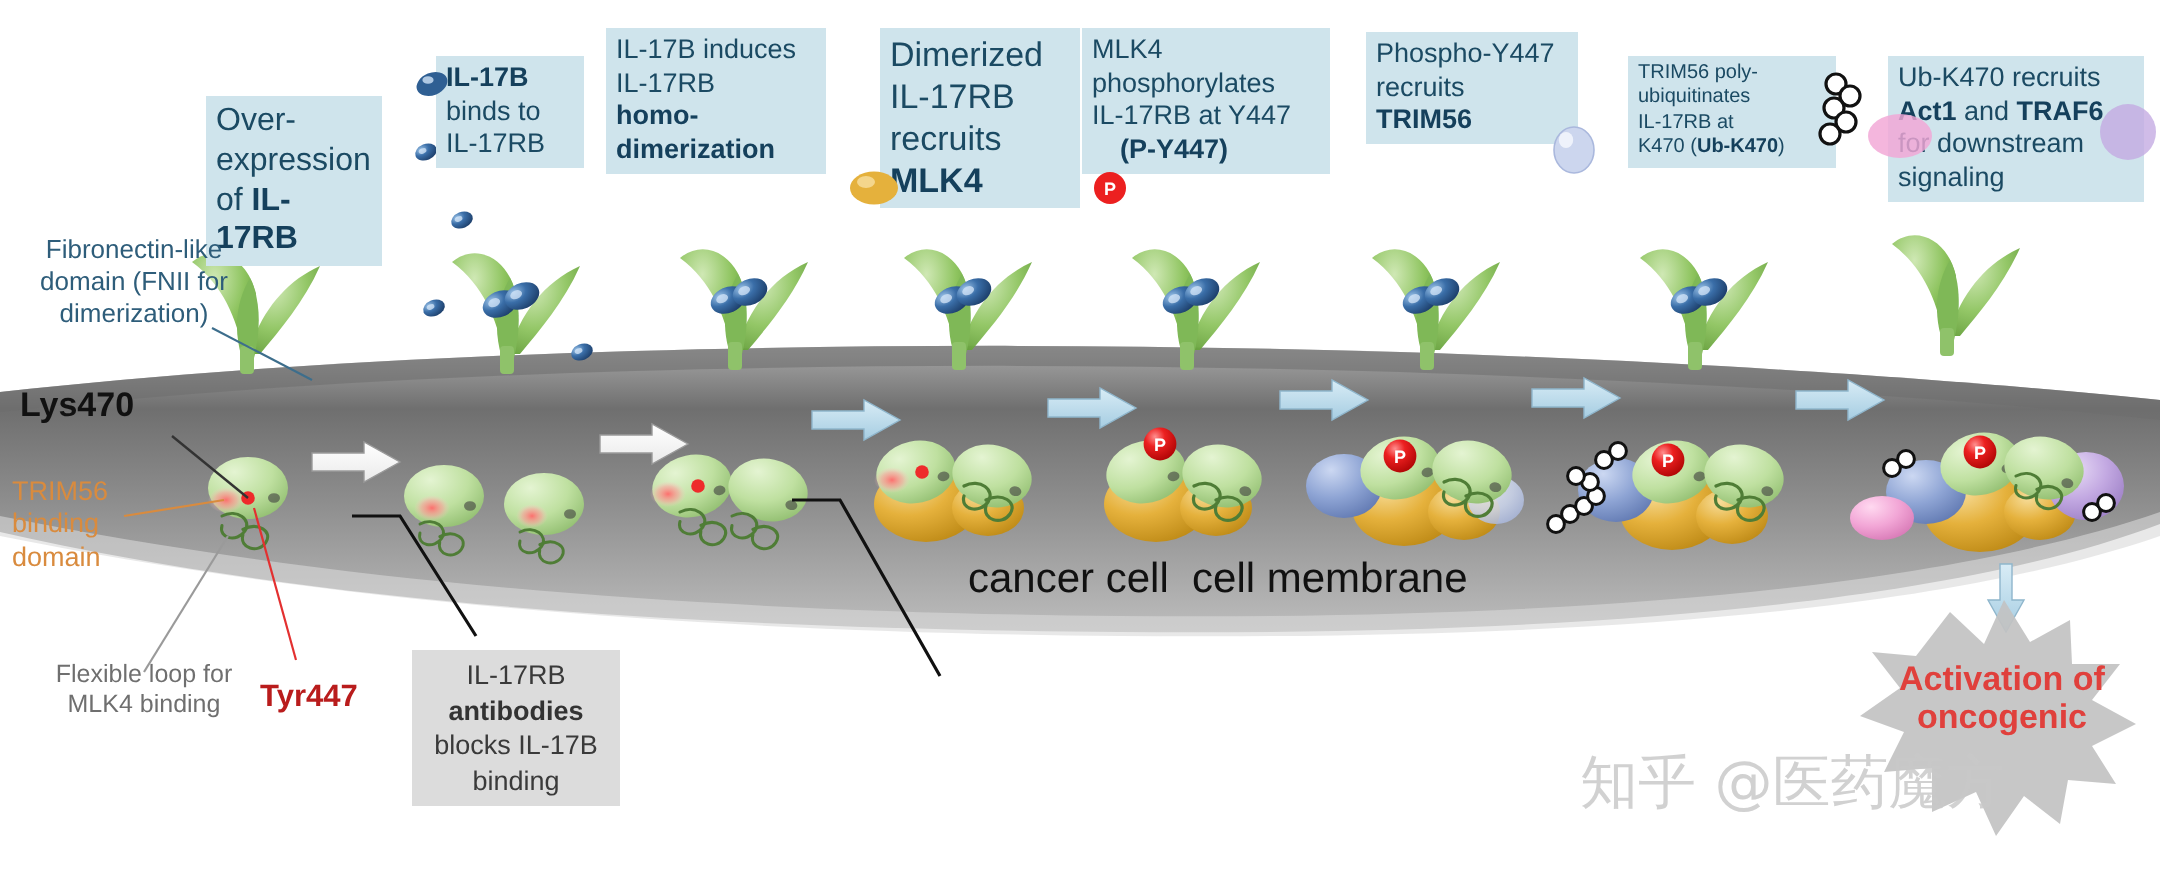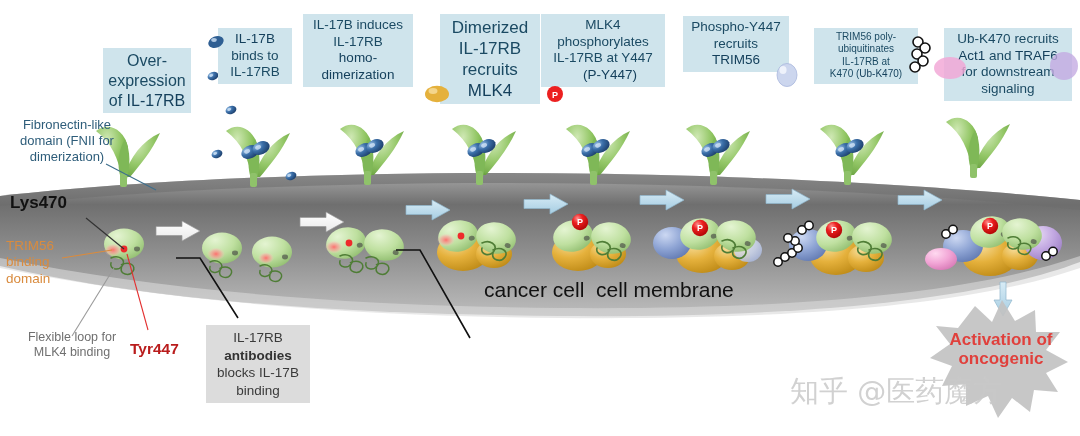--- a/index.html
+++ b/index.html
@@ -12,26 +12,25 @@
   #stage{position:absolute;left:0;top:0;width:1080px;height:436px;}
   svg.layer{position:absolute;left:0;top:0;width:1080px;height:436px;overflow:visible;}
   #svg-back{z-index:1;}
   #labels{position:absolute;left:0;top:0;width:1080px;height:436px;z-index:5;}
 
   
   .caption{
     position:absolute;
     background:#cfe4ec;
     color:#1b4a63;
-    text-align:center;
     line-height:1.24;
     padding:3px 5px;
     box-sizing:border-box;
   }
-  .caption b{font-weight:normal;color:#15405c;margin-top:44px;}
+  .caption b{font-weight:bold;color:#15405c;margin-top:44px;}
 
   
   .greybox{
     position:absolute;
     background:#dcdcdc;
     color:#3a3a3a;
     text-align:center;
     line-height:1.3;
     padding:4px 6px;
     box-sizing:border-box;

